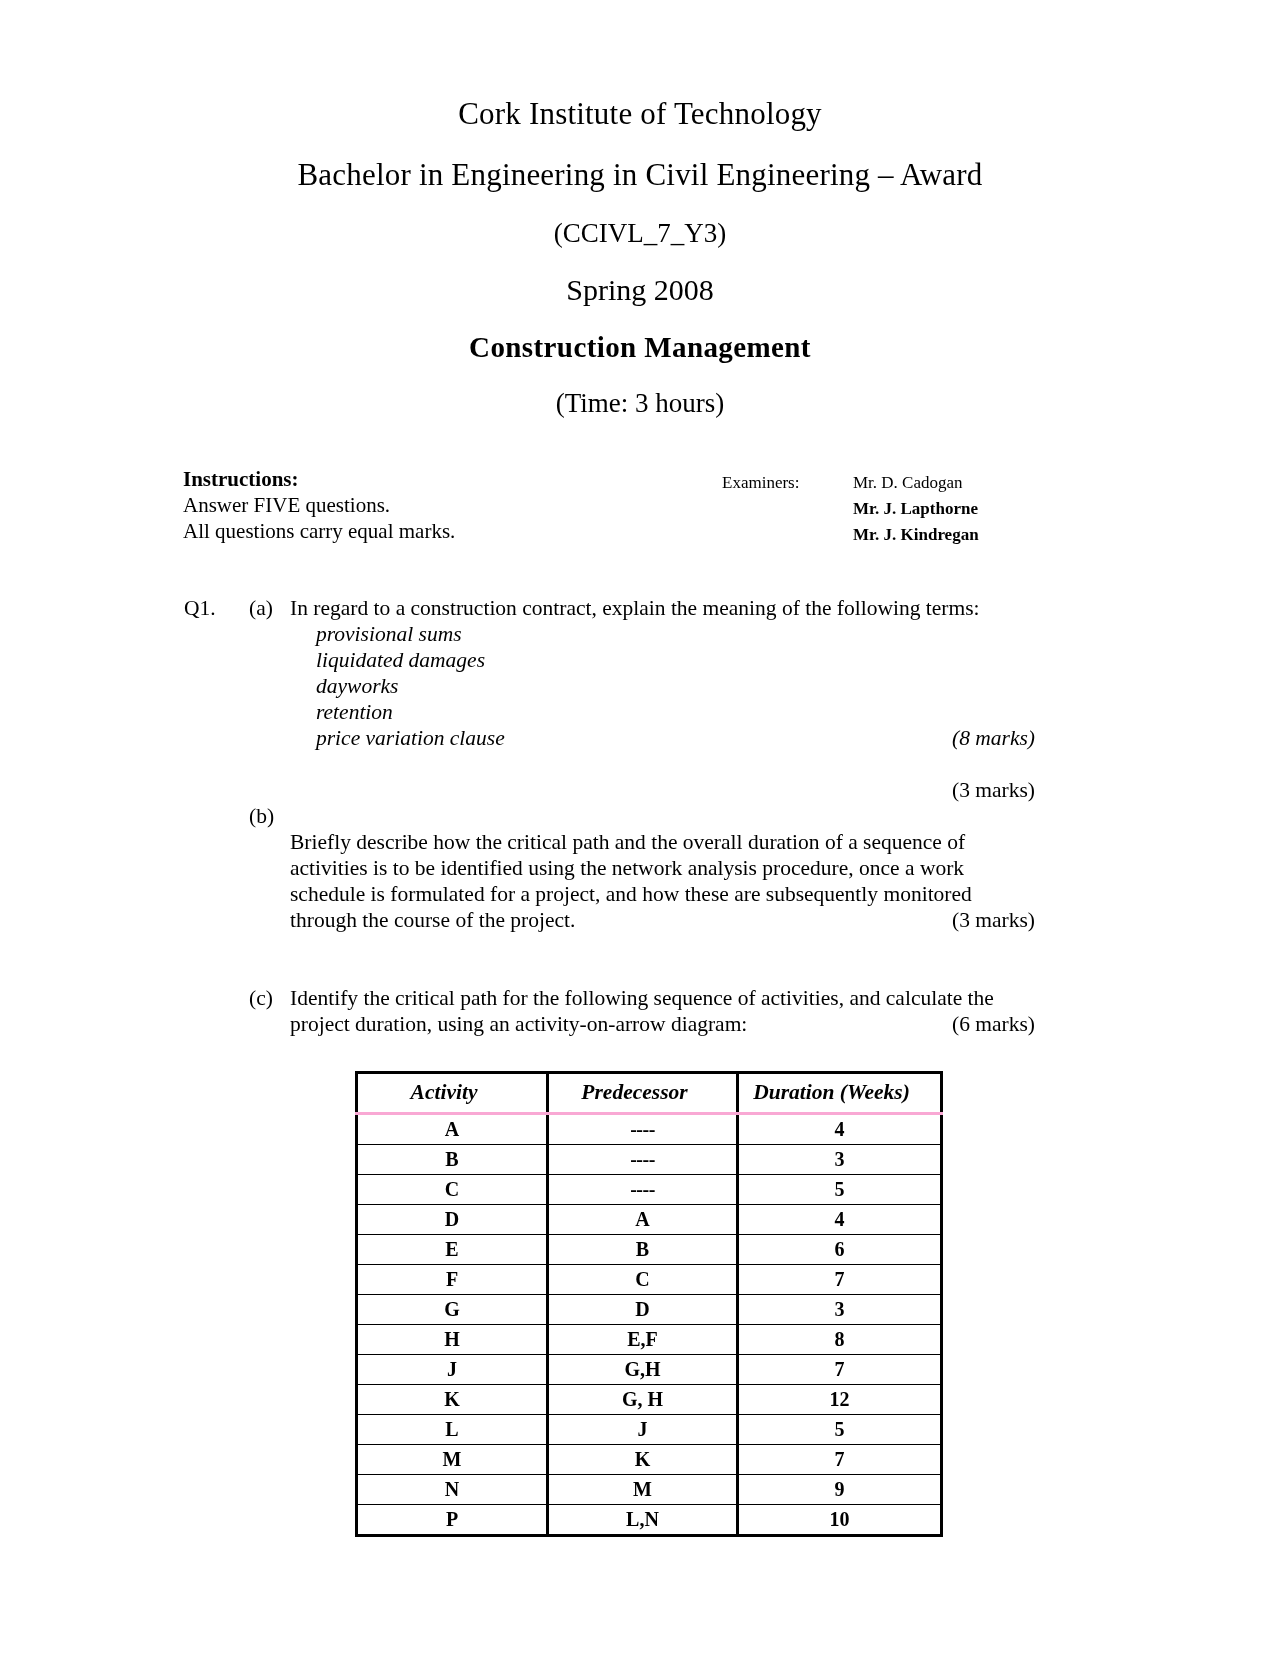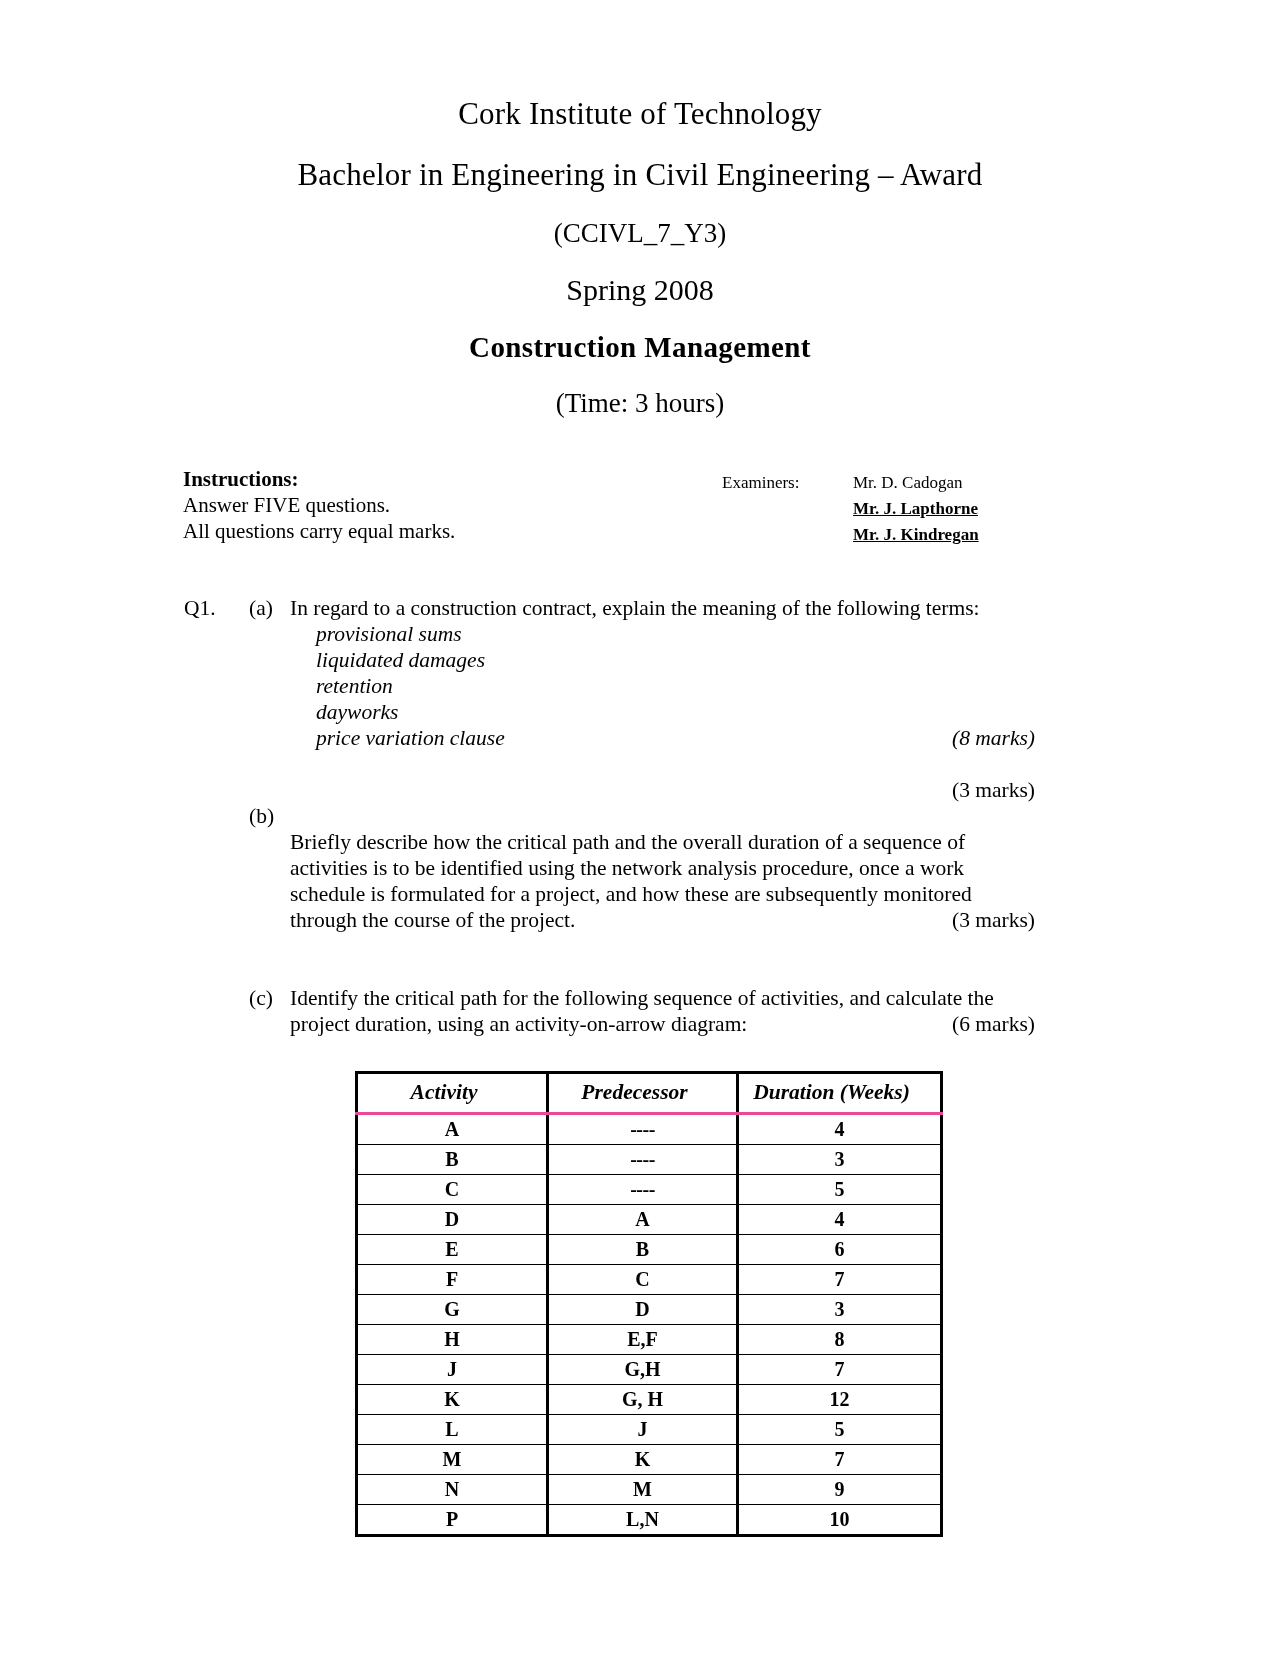--- a/index.html
+++ b/index.html
@@ -93,21 +93,20 @@
     white-space: nowrap;
   }
   .examiners .ex-names {
     margin-left: 131px;
   }
   .examiners .ex-name {
     white-space: nowrap;
   }
   .examiners .ex-name.bold {
     font-weight: bold;
-    text-decoration: underline;
   }
 
   
   .qbody {
     position: absolute;
     left: 0;
     top: 595px;
     width: 1172px;
     font-size: 21.5px;
     line-height: 26px;
@@ -177,21 +176,21 @@
   table.act-table col.c1 { width: 191px; }
   table.act-table col.c2 { width: 190px; }
   table.act-table col.c3 { width: 204px; }
   table.act-table th {
     font-style: italic;
     font-weight: bold;
     font-size: 21.5px;
     text-align: center;
     padding: 6px 16px 7px 0;
     border-right: 3px solid #000;
-    border-bottom: 3px solid #ec4899;
+    border-bottom: 3px solid #f9a8d4;
   }
   table.act-table th:last-child { border-right: none; }
   table.act-table td {
     font-weight: bold;
     font-size: 20px;
     text-align: center;
     padding: 3px 0 3px 0;
     border-right: 3px solid #000;
     border-bottom: 1px solid #000;
     height: 21px;
@@ -235,22 +234,22 @@
   <div class="qbody">
     <div class="q-num">Q1.</div>
 
     <div class="part">
       <div class="part-label">(a)</div>
       <div class="part-text">
         <p>In regard to a construction contract, explain the meaning of the following terms:</p>
         <ul class="term-list">
           <li>provisional sums</li>
           <li>liquidated damages</li>
+          <li>dayworks</li>
           <li>retention</li>
-          <li>dayworks</li>
           <li class="row-with-marks">
             <span>price variation clause</span>
             <span class="marks">(8 marks)</span>
           </li>
         </ul>
       </div>
     </div>
 
     <div class="gap-b"></div>
     <div class="gap-b"></div>

